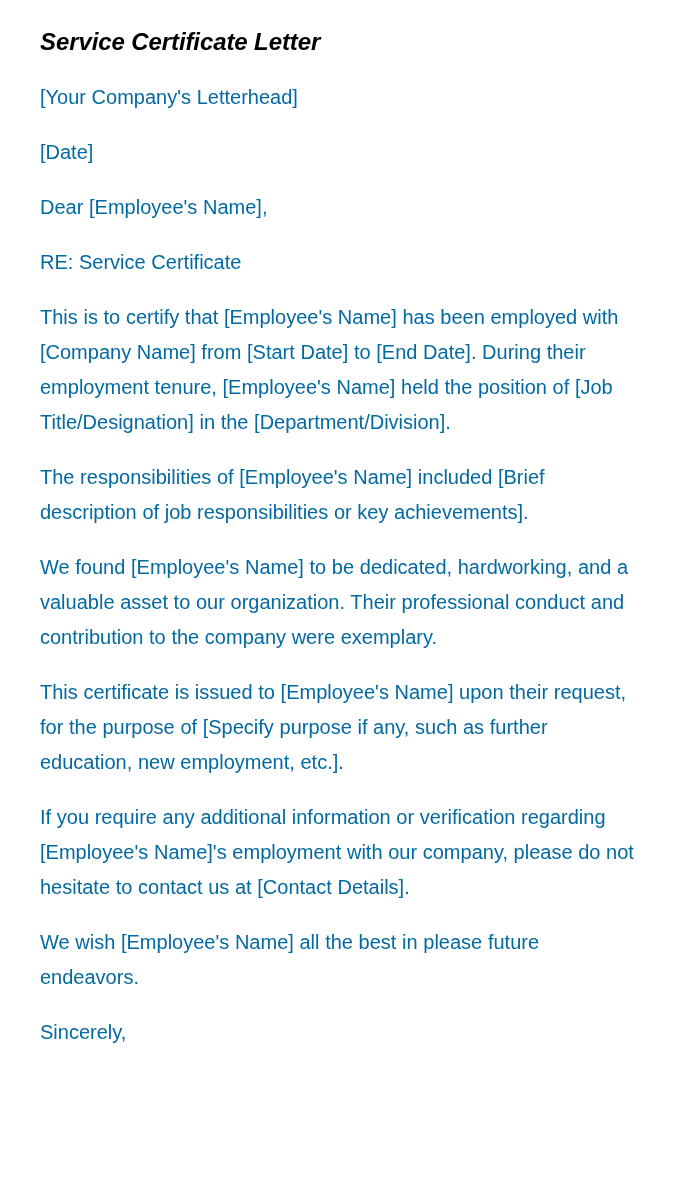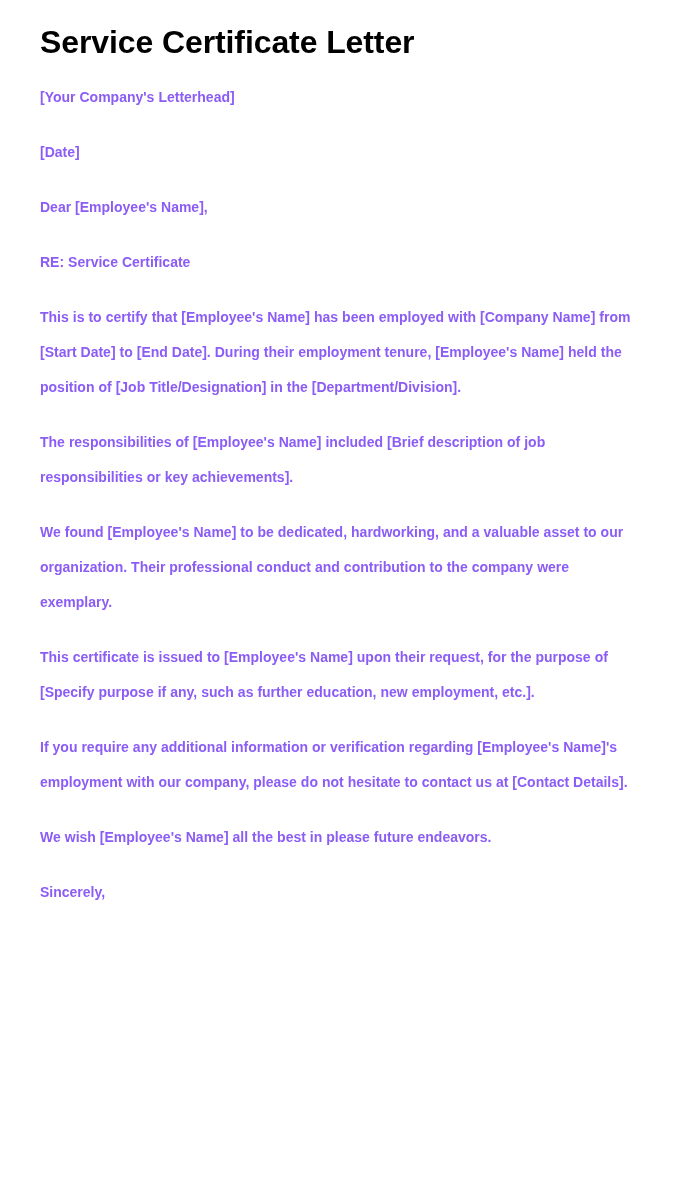--- a/index.html
+++ b/index.html
@@ -20,32 +20,33 @@
     min-height: 1198px;
     background: #ffffff;
     padding: 0;
     position: relative;
     overflow: hidden;
   }
   .doc {
     padding: 26px 60px 0 40px;
   }
   .doc-title {
-    font-size: 32px;
+    font-size: 24px;
     line-height: 32px;
     font-weight: 700;
     color: #000000;
     letter-spacing: -0.1px;
     margin: 0 0 22px 0;
+    font-style: italic;
   }
   .para {
-    font-size: 14px;
+    font-size: 20px;
     line-height: 35px;
-    font-weight: 700;
-    color: #8b5cf6;
+    font-weight: 400;
+    color: #0369a1;
     margin: 0 0 20px 0;
     max-width: 604px;
     word-spacing: 0.1px;
   }
   .para:last-child {
     margin-bottom: 0;
   }
 </style>
 </head>
 <body>

